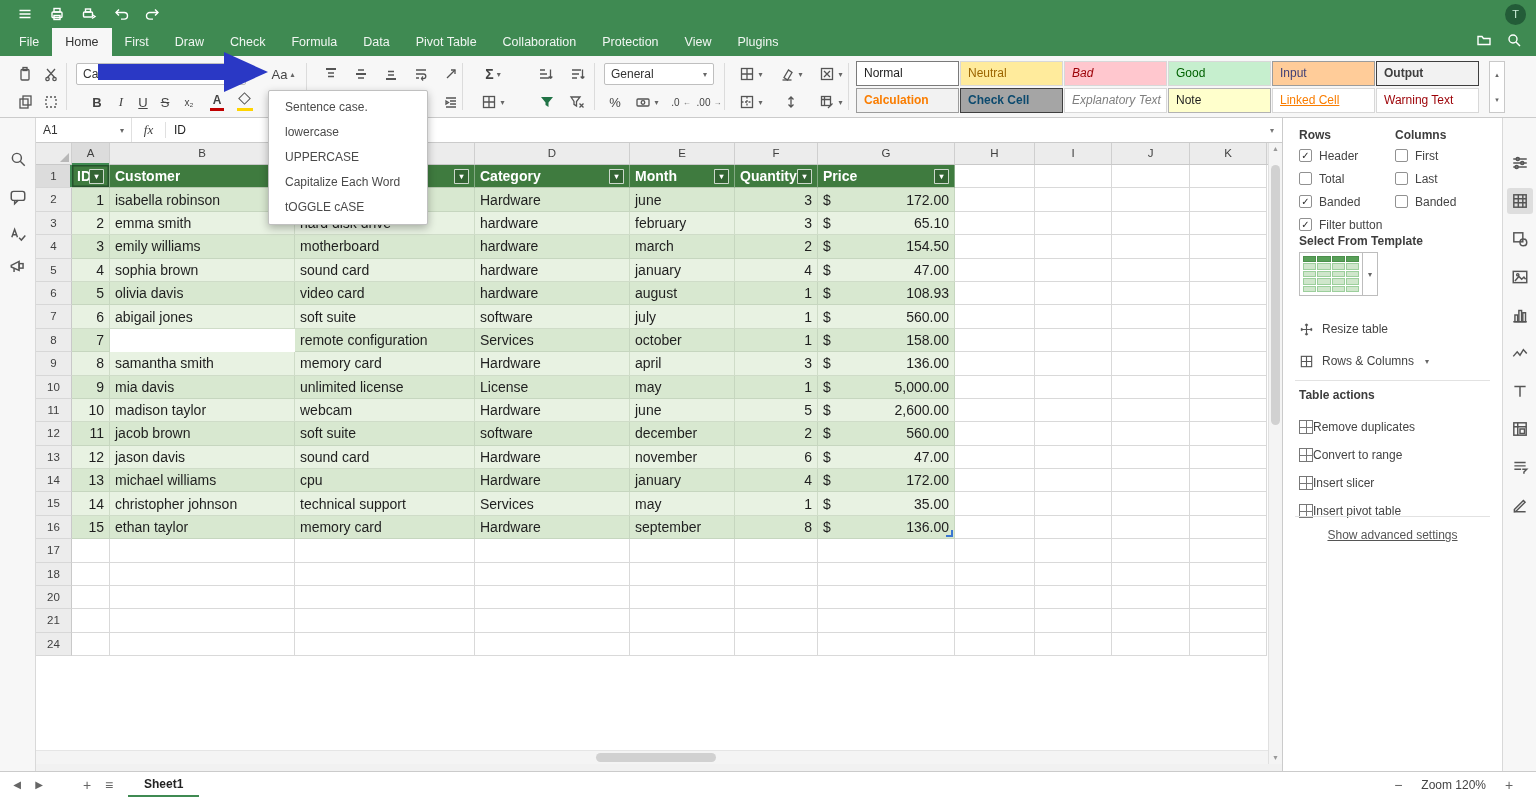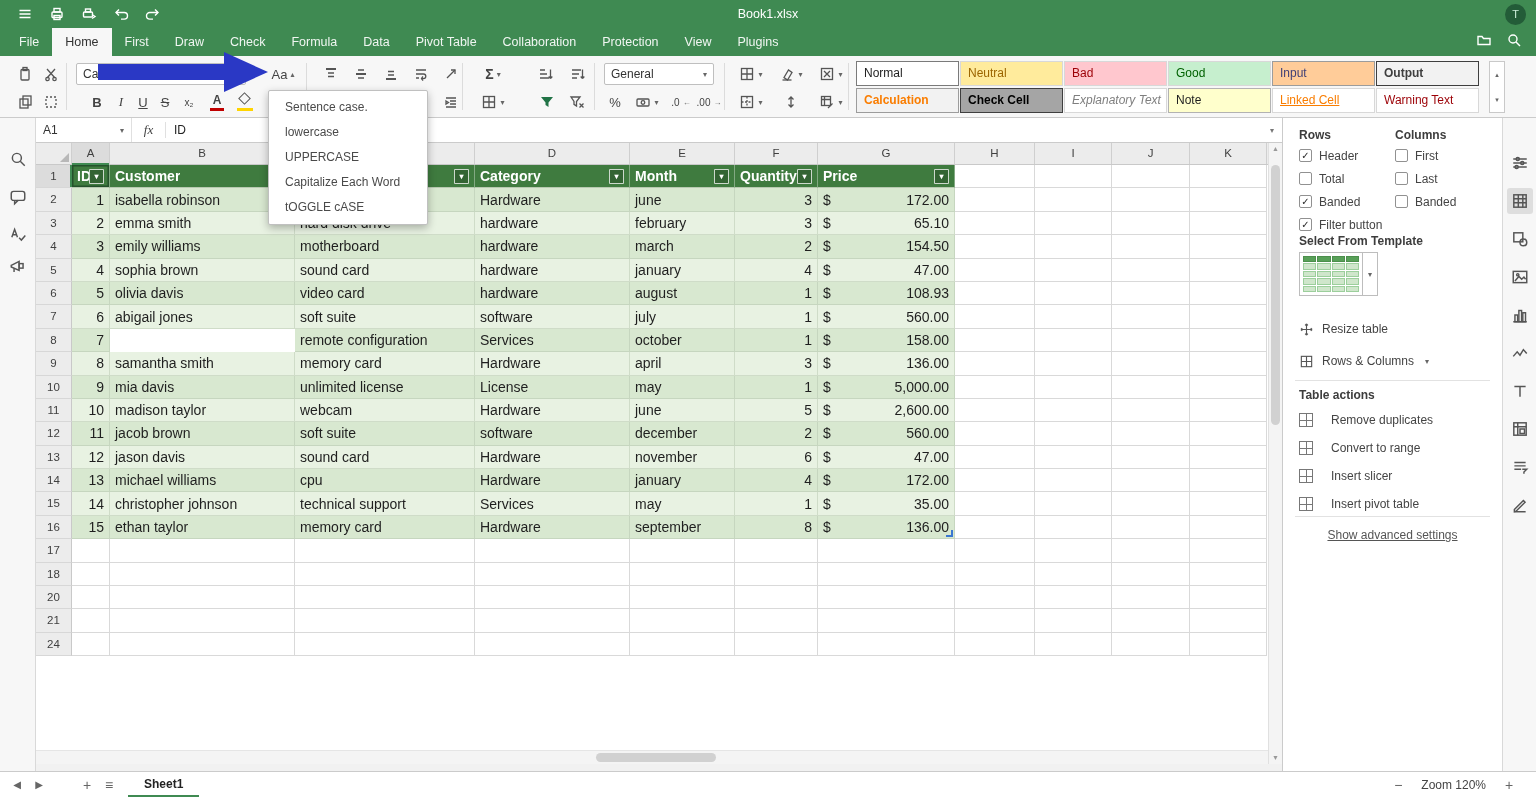--- a/index.html
+++ b/index.html
@@ -105,21 +105,21 @@
   .chk-row{display:flex;align-items:center;gap:7px;cursor:pointer;height:15px}
   .chk{width:13px;height:13px;border:1px solid #919191;background:#fff;font-size:10px;line-height:12px;text-align:center;color:#2a2a2a;border-radius:2px;flex:none}
   .tmpl-wrap{position:absolute;left:16px;top:134px;display:flex;align-items:stretch;cursor:pointer}
   .tmpl-preview{display:grid;grid-template-columns:repeat(4,1fr);gap:1px;padding:3px;background:#fff;border:1px solid #bdbdbd;width:64px;height:44px}
   .tcell{background:#cfe6cb;border:1px solid #9ccf9c}
   .thdr{background:#58a058;border-color:#4c8f4c}
   .tmpl-arrow{width:15px;display:flex;align-items:center;justify-content:center;border:1px solid #bdbdbd;border-left:none;font-size:8px;color:#666;background:#fff}
   .rp-row{position:absolute;left:16px;display:flex;align-items:center;gap:8px;cursor:pointer;height:18px}
   .rp-row svg{stroke:#555;fill:none;stroke-width:1.2}
   .rp-div{position:absolute;left:12px;right:12px;height:1px;background:#e2e2e2}
-  .action-row{display:flex;align-items:center;gap:18px;height:28px;cursor:pointer}
+  .action-row{display:flex;align-items:flex-end;gap:0;height:28px;cursor:pointer}
   .act-icon{width:14px;height:14px;border:1px solid #777;flex:none;background:
      linear-gradient(to right,transparent 6px,#777 6px,#777 7px,transparent 7px),
      linear-gradient(to bottom,transparent 6px,#777 6px,#777 7px,transparent 7px)}
   .actions{position:absolute;left:16px;top:288px;display:flex;flex-direction:column}
   .adv-link{position:absolute;left:0;right:0;top:410px;text-align:center;color:#555;text-decoration:underline;cursor:pointer}
 
   
   .statusbar{position:absolute;left:0;top:771px;width:1536px;height:26px;background:#fff;border-top:1px solid var(--bd);display:flex;align-items:center;font-size:12px;color:#444}
   .sb-btn{width:22px;text-align:center;font-size:10px;color:#666;cursor:pointer}
   .sb-btn.big{font-size:14px}
@@ -164,21 +164,20 @@
             <path d="M6 3.5 3 6.5l3 3"></path>
           </svg>
         </span>
       <span class="tb-btn">
           <svg width="16" height="16" viewBox="0 0 16 16">
             <path d="M13 6.5H4.8a3.3 3.3 0 1 0 0 6.6H8"></path>
             <path d="M10 3.5l3 3-3 3"></path>
           </svg>
         </span>
     </div>
-    <div class="tb-title">Book1.xlsx</div>
     <div class="tb-right">
       <span class="avatar">T</span>
     </div>
   </div>
 
   <div class="menubar">
     <div class="mtabs">
         <div class="mtab">File</div>
         <div class="mtab active">Home</div>
         <div class="mtab">First</div>
@@ -413,26 +412,26 @@
           <path d="M2.5 5.5h9M5.5 2.5v9"></path>
           <path d="M9 14l4.5-4.5"></path>
         </svg>
         <span class="dd">▾</span>
       </span>
     <i class="vsep" style="left:848px"></i>
 
     <div class="gallery">
         <div class="swatch sel" style="background: rgb(255, 255, 255); color: rgb(30, 30, 30);">Normal</div>
         <div class="swatch" style="background: rgb(255, 235, 156); color: rgb(156, 101, 0);">Neutral</div>
-        <div class="swatch" style="background: rgb(255, 199, 206); color: rgb(156, 0, 6);">Bad</div>
+        <div class="swatch" style="background: rgb(255, 199, 206); color: rgb(156, 0, 6); font-style: italic;">Bad</div>
         <div class="swatch" style="background: rgb(198, 239, 206); color: rgb(0, 97, 0);">Good</div>
         <div class="swatch" style="background: rgb(255, 204, 153); color: rgb(63, 63, 118); border-color: rgb(156, 156, 156);">Input</div>
         <div class="swatch" style="background: rgb(242, 242, 242); color: rgb(63, 63, 63); border-color: rgb(63, 63, 63); font-weight: bold;">Output</div>
         <div class="swatch" style="background: rgb(242, 242, 242); color: rgb(250, 125, 0); border-color: rgb(156, 156, 156); font-weight: bold;">Calculation</div>
-        <div class="swatch" style="background: rgb(165, 165, 165); color: #000000; border-color: rgb(63, 63, 63); font-weight: bold;">Check Cell</div>
+        <div class="swatch" style="background: rgb(165, 165, 165); color: #0c4a6e; border-color: rgb(63, 63, 63); font-weight: bold;">Check Cell</div>
         <div class="swatch" style="background: rgb(255, 255, 255); color: rgb(127, 127, 127); font-style: italic;">Explanatory Text</div>
         <div class="swatch" style="background: rgb(255, 255, 204); color: rgb(30, 30, 30); border-color: rgb(178, 178, 178);">Note</div>
         <div class="swatch" style="background: rgb(255, 255, 255); color: rgb(250, 125, 0); text-decoration: underline;">Linked Cell</div>
         <div class="swatch" style="background: rgb(255, 255, 255); color: rgb(156, 0, 6);">Warning Text</div>
       </div>
     <div class="gal-exp">
         <span>▴</span>
         <span>▾</span>
       </div>
   </div>

